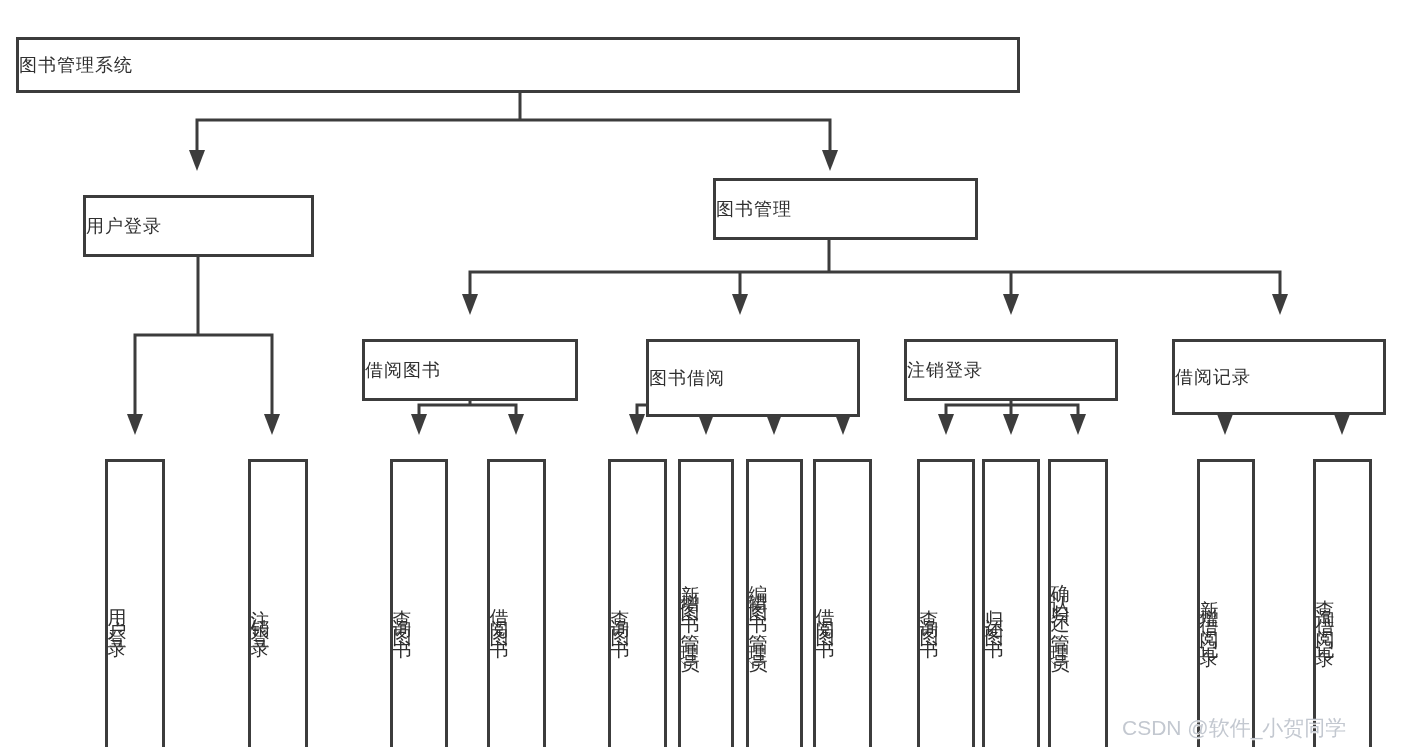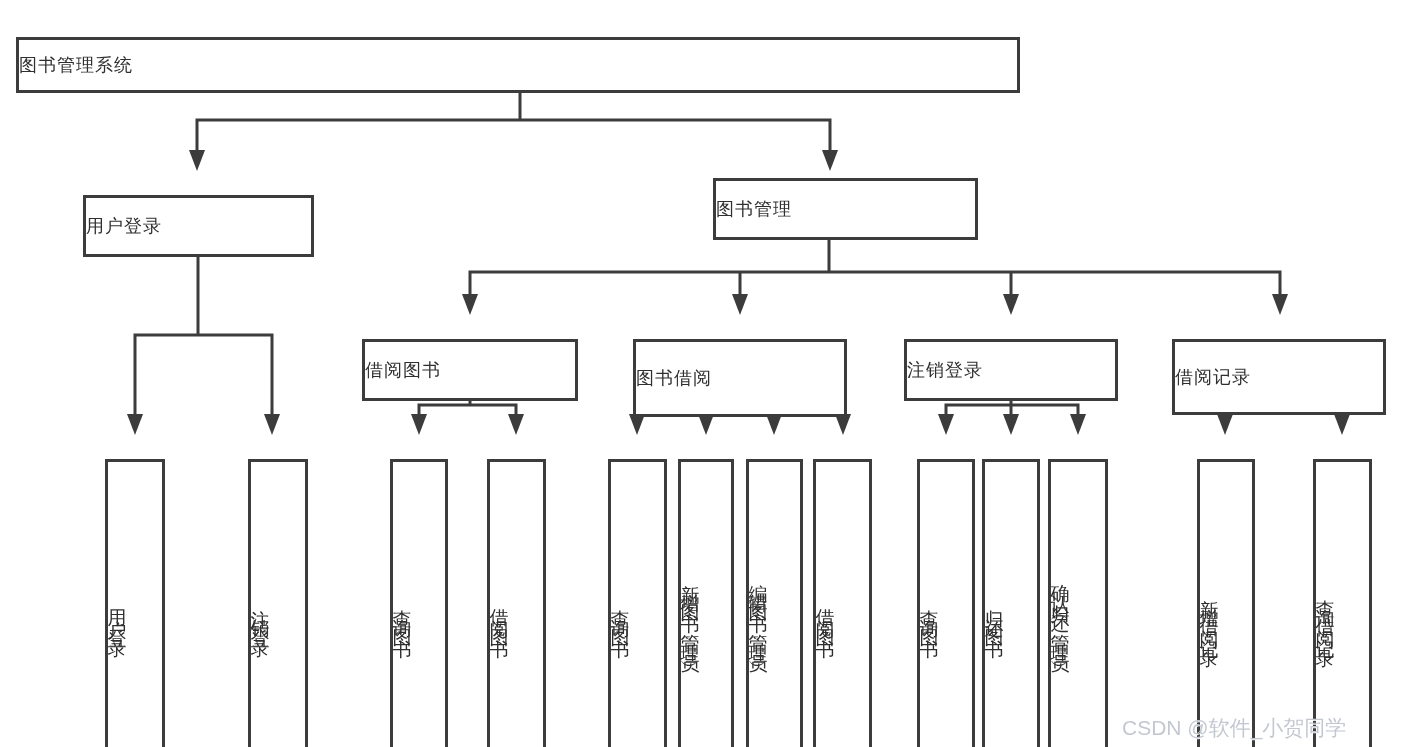--- a/index.html
+++ b/index.html
@@ -103,21 +103,21 @@
   <div class="box" style="left:83px;top:171px;width:231px;height:62px">
     <span class="lbl">用户登录</span>
   </div>
   <div class="box" style="left:713px;top:154px;width:265px;height:62px">
     <span class="lbl">图书管理</span>
   </div>
 
   <div class="box" style="left:362px;top:315px;width:216px;height:62px">
     <span class="lbl">借阅图书</span>
   </div>
-  <div class="box" style="left:633px;top:315px;width:214px;height:78px">
+  <div class="box" style="left:646px;top:315px;width:214px;height:78px">
     <span class="lbl">图书借阅</span>
   </div>
   <div class="box" style="left:904px;top:315px;width:214px;height:62px">
     <span class="lbl">注销登录</span>
   </div>
   <div class="box" style="left:1172px;top:315px;width:214px;height:76px">
     <span class="lbl">借阅记录</span>
   </div>
 
   <div class="box" style="left:105px;top:435px;width:60px;height:300px">

